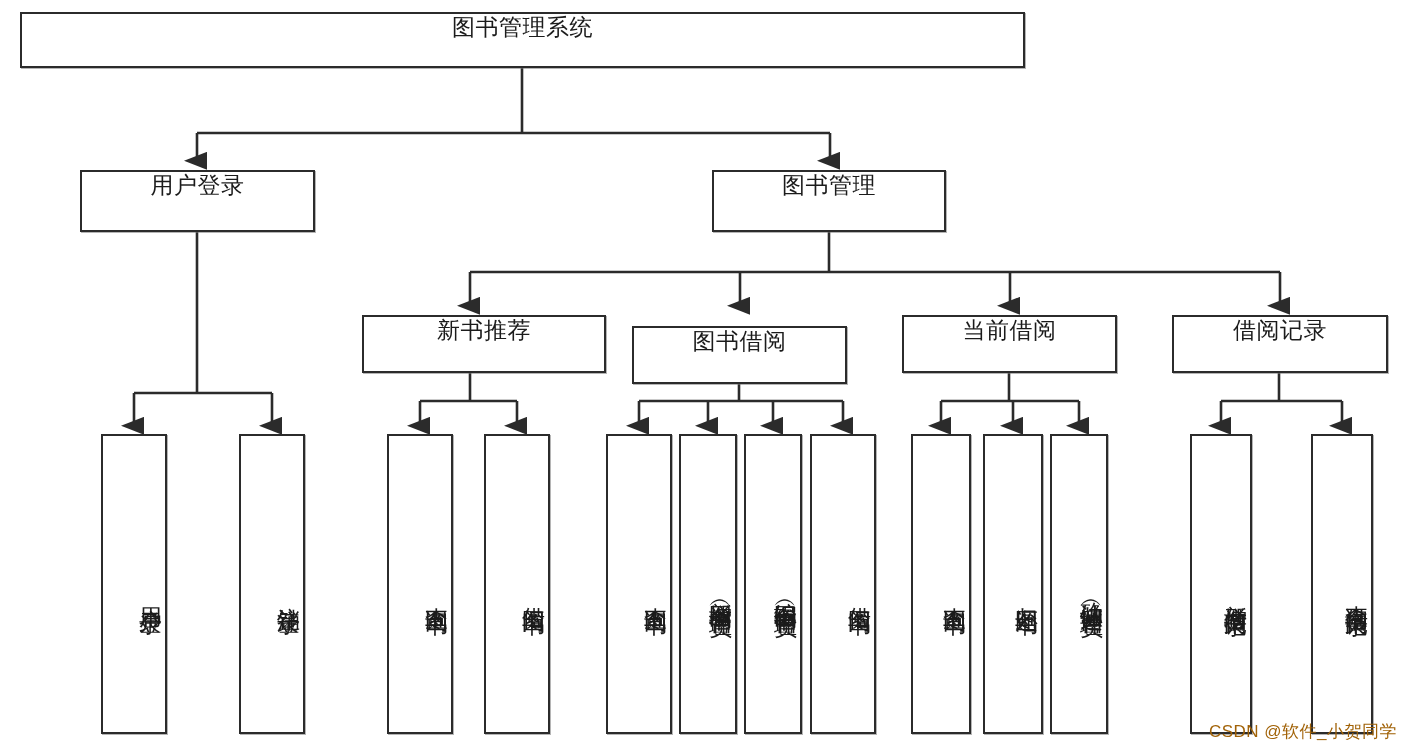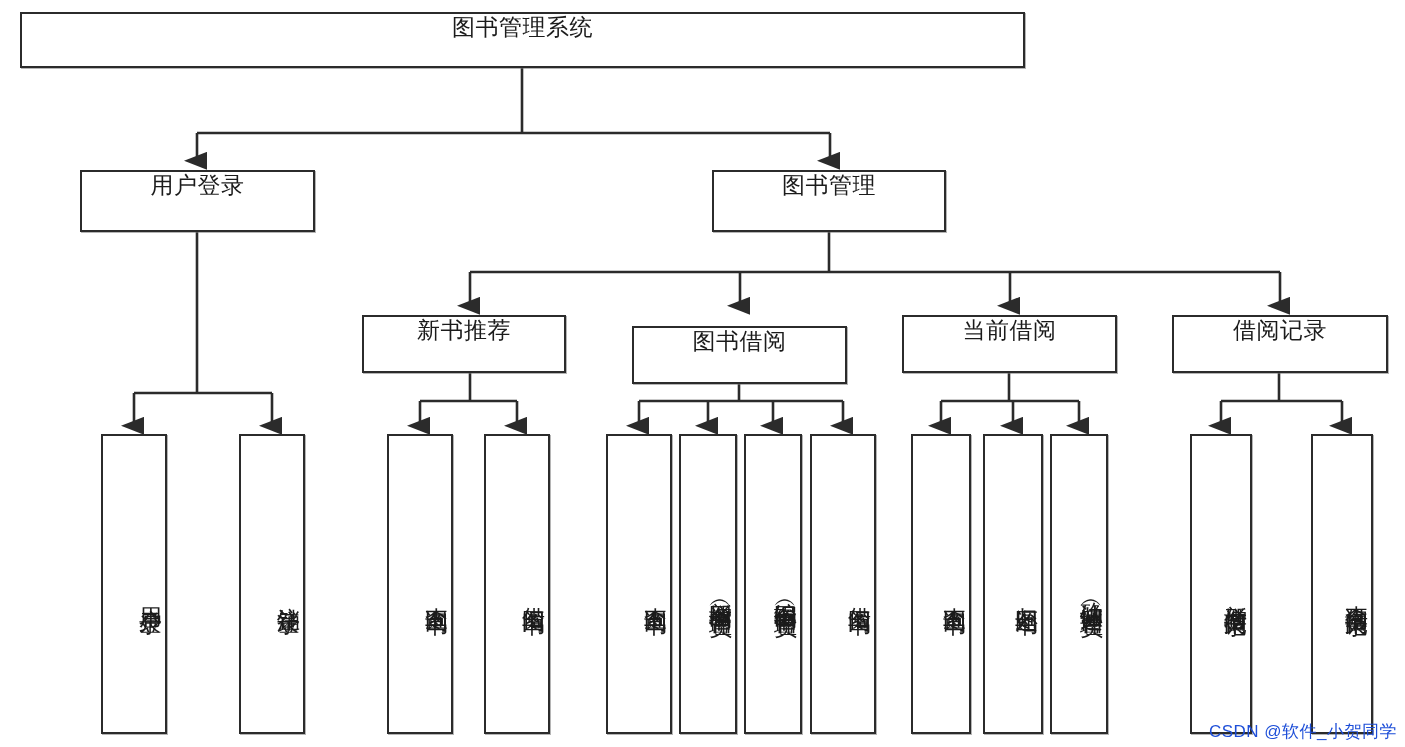--- a/index.html
+++ b/index.html
@@ -55,21 +55,21 @@
   .node.v .vtext {
     writing-mode: vertical-rl;
     text-orientation: upright;
     display: block;
   }
   .watermark {
     position: absolute;
     right: 8px;
     bottom: 4px;
     font-size: 17px;
-    color: #1d4ed8;
+    color: #a16207;
     letter-spacing: 0.5px;
     white-space: nowrap;
   }
 </style>
 </head>
 <body>
 
 <div id="canvas">
 
   <svg class="edges" viewBox="0 0 1405 747" xmlns="http://www.w3.org/2000/svg">
@@ -126,21 +126,21 @@
     <span>图书管理系统</span>
   </div>
 
   <div class="node h" style="left:80px; top:170px; width:235px; height:62px;">
     <span>用户登录</span>
   </div>
   <div class="node h" style="left:712px; top:170px; width:234px; height:62px;">
     <span>图书管理</span>
   </div>
 
-  <div class="node h" style="left:362px; top:315px; width:204px; height:58px;">
+  <div class="node h" style="left:362px; top:315px; width:244px; height:58px;">
     <span>新书推荐</span>
   </div>
   <div class="node h" style="left:632px; top:326px; width:215px; height:58px;">
     <span>图书借阅</span>
   </div>
   <div class="node h" style="left:1172px; top:315px; width:216px; height:58px;">
     <span>借阅记录</span>
   </div>
   <div class="node h" style="left:902px; top:315px; width:215px; height:58px;">
     <span>当前借阅</span>

